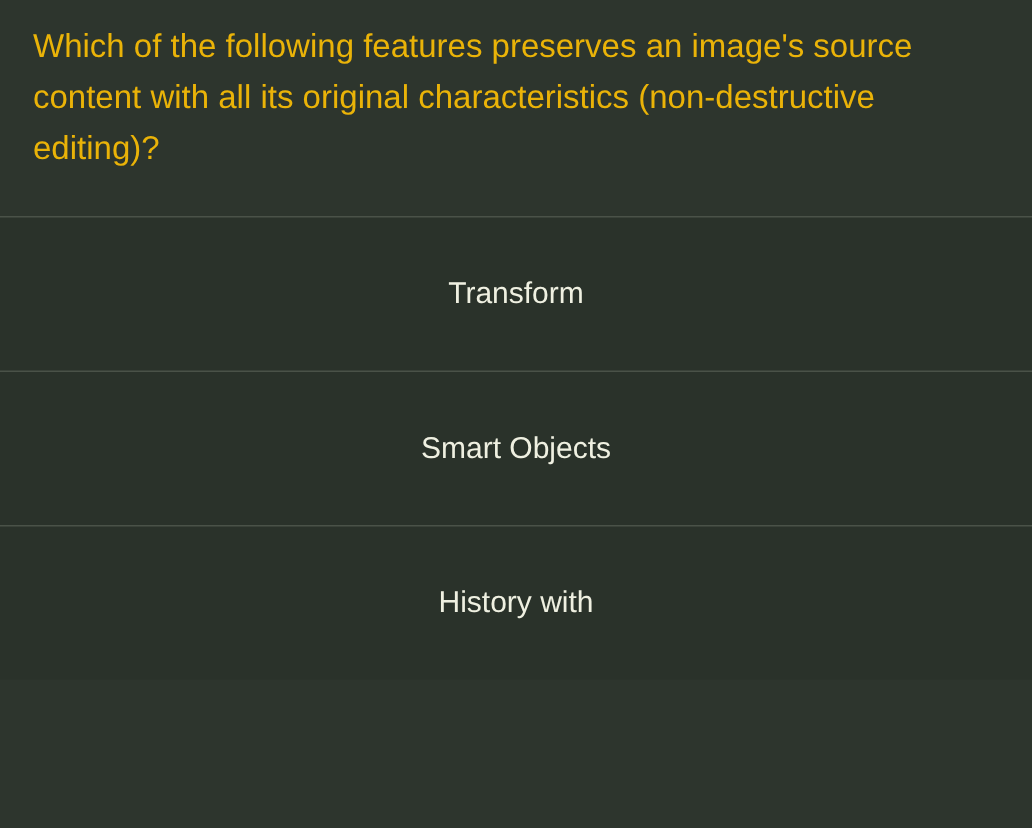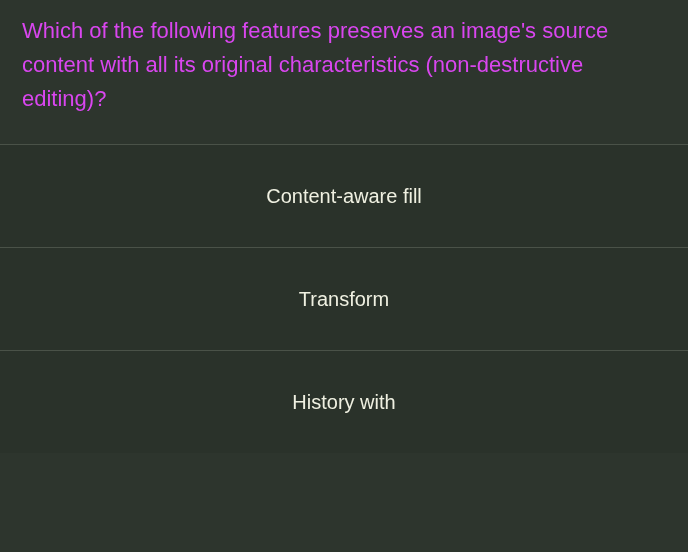--- a/index.html
+++ b/index.html
@@ -11,21 +11,21 @@
       width: 688px;
       height: 552px;
       background: #2d352d;
       font-family: "Segoe UI", Arial, sans-serif;
       overflow: hidden;
     }
     .question-container {
       padding: 14px 22px 28px 22px;
     }
     .question-text {
-      color: #d946ef;
+      color: #eab308;
       font-size: 22px;
       line-height: 1.55;
       font-weight: 400;
     }
     .options-container {
       display: flex;
       flex-direction: column;
     }
     .option {
       height: 103px;
@@ -44,21 +44,21 @@
   </style>
 </head>
 <body>
 
 <div class="question-container">
   <p class="question-text">Which of the following features preserves an image's source content with all its original characteristics (non-destructive editing)?</p>
 </div>
 
 <div class="options-container">
   <div class="option">
-    <span class="option-text">Content-aware fill</span>
+    <span class="option-text">Transform</span>
   </div>
   <div class="option">
-    <span class="option-text">Transform</span>
+    <span class="option-text">Smart Objects</span>
   </div>
   <div class="option">
     <span class="option-text">History with</span>
   </div>
 </div>
 
 </body></html>

